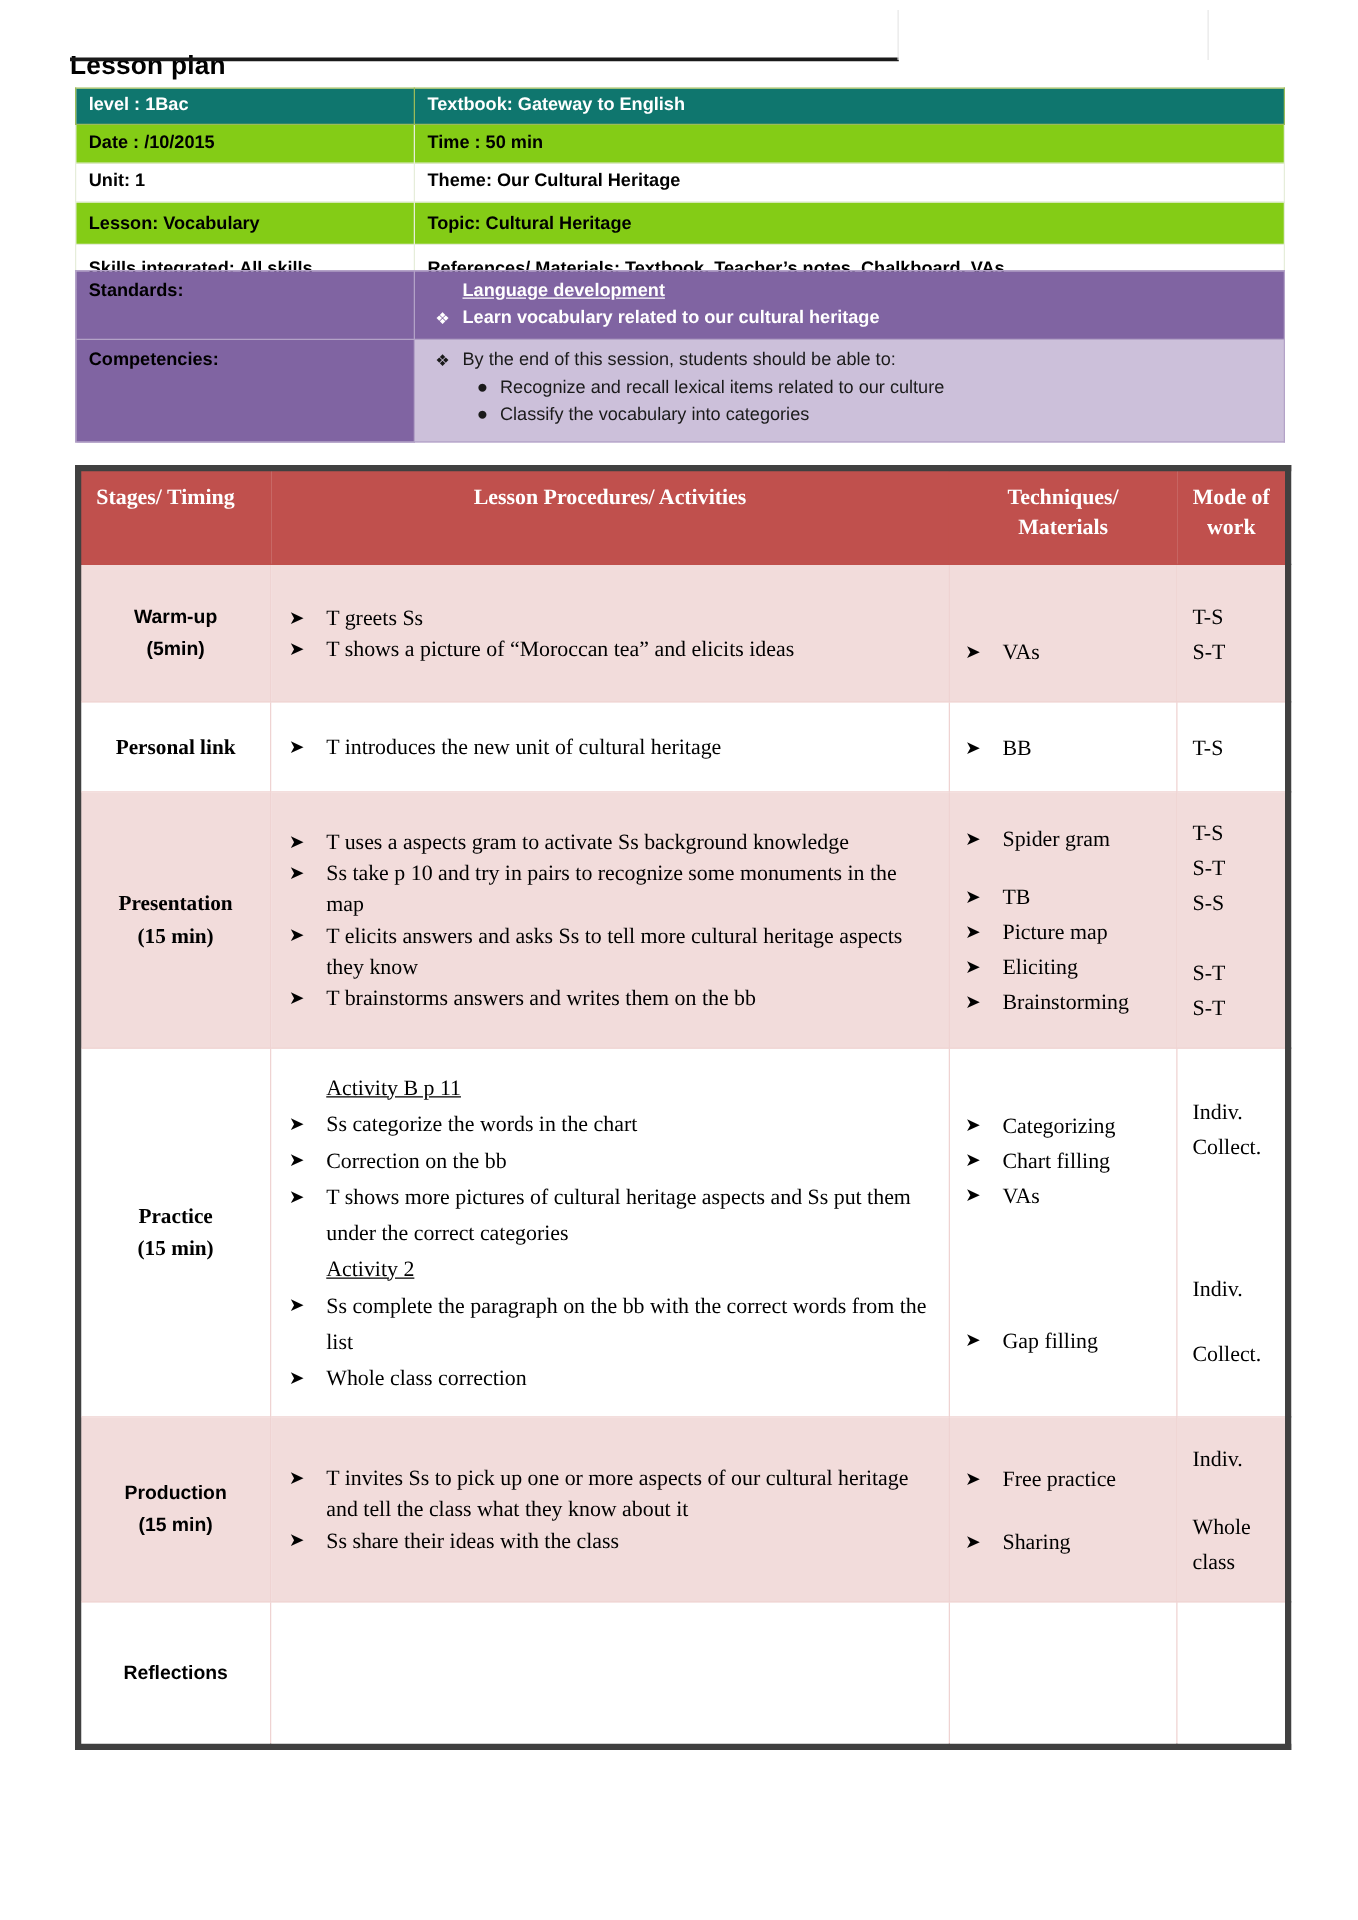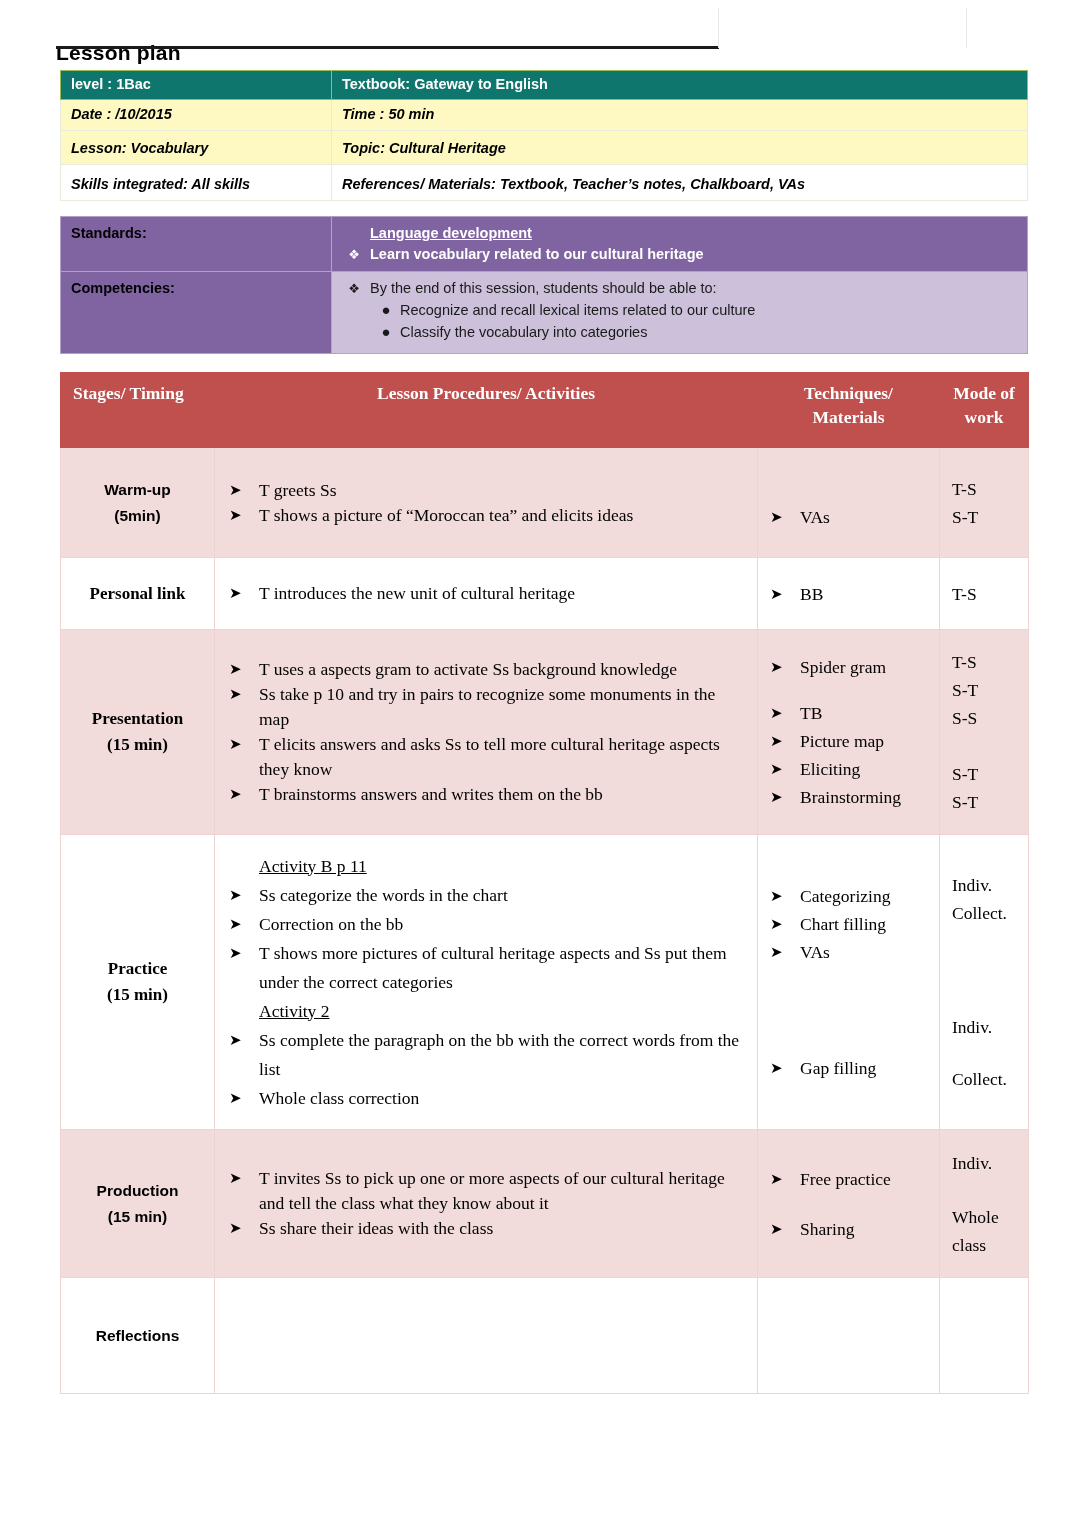--- a/index.html
+++ b/index.html
@@ -73,24 +73,24 @@
     border: 1px solid #e6edda;
   }
   .info-table td.c1 { width: 271px; }
   .info-table tr.head td {
     background: #0f766e;
     color: #ffffff;
     border-color: #9BBB59;
     padding-top: 3px;
     padding-bottom: 5px;
   }
-  .info-table tr.tint td { background: #fef9c3; font-style: italic; }
+  .info-table tr.tint td { background: #84cc16; }
   .info-table tr.plain td { background: #ffffff; }
   .info-table tr.tall td { height: 34px; padding-top: 7px; }
-  .info-table tr.tall2 td { height: 34px; padding-top: 9px; font-style: italic; }
+  .info-table tr.tall2 td { height: 34px; padding-top: 9px; }
 
   
   .std-table {
     position: absolute;
     left: 60px;
     top: 216px;
     width: 968px;
   }
   .std-table td {
     font-size: 14.5px;
@@ -136,21 +136,21 @@
     line-height: 22px;
   }
   .sub-text { font-weight: normal; line-height: 22px; }
 
   
   .main-table {
     position: absolute;
     left: 60px;
     top: 372px;
     width: 968px;
-    border: 1px solid #404040;
+    border: 5px solid #404040;
   }
   .main-table td {
     border: 1px solid #efd3d2;
     vertical-align: middle;
   }
   .main-table col.c-stage  { width: 154px; }
   .main-table col.c-proc   { width: 543px; }
   .main-table col.c-tech   { width: 182px; }
   .main-table col.c-mode   { width: 89px; }
 
@@ -256,20 +256,24 @@
       <col>
     </colgroup>
   <tbody id="info-body">
       <tr class="head ">
         <td class="c1">level : 1Bac</td>
         <td>Textbook: Gateway to English</td>
       </tr>
       <tr class="tint ">
         <td class="c1">Date :    /10/2015</td>
         <td>Time : 50 min</td>
+      </tr>
+      <tr class="plain ">
+        <td class="c1">Unit: 1</td>
+        <td>Theme: Our Cultural Heritage</td>
       </tr>
       <tr class="tint tall">
         <td class="c1">Lesson: Vocabulary</td>
         <td>Topic: Cultural Heritage</td>
       </tr>
       <tr class="plain tall2">
         <td class="c1">Skills integrated: All skills</td>
         <td>References/ Materials: Textbook, Teacher’s notes, Chalkboard, VAs</td>
       </tr>
     </tbody>

